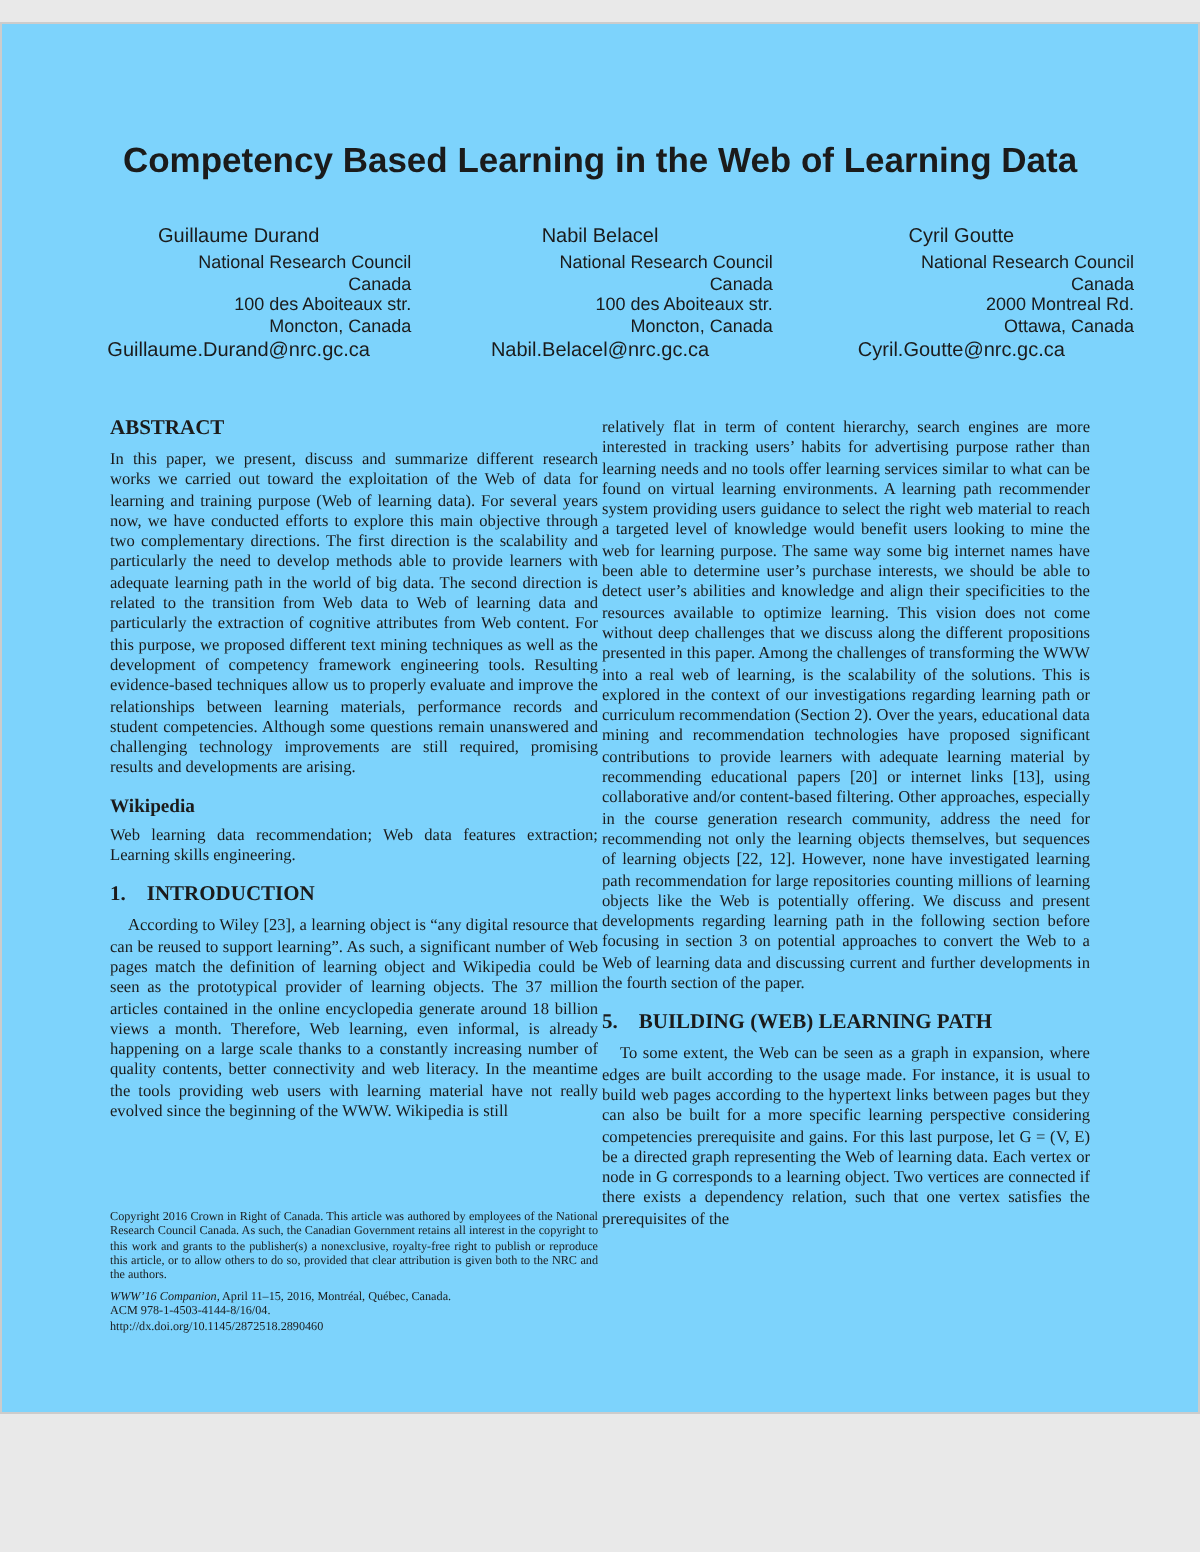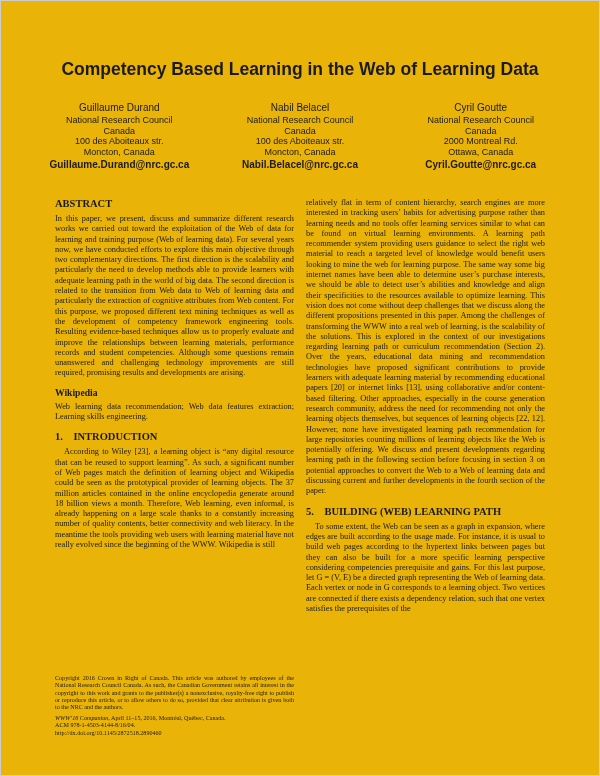--- a/index.html
+++ b/index.html
@@ -1,46 +1,46 @@
 <!DOCTYPE html>
 <html lang="en"><head>
 <meta charset="utf-8">
 <style>
   * { margin: 0; padding: 0; box-sizing: border-box; }
   html, body { background: #e9e9e9; }
   .page {
     position: relative;
-    width: 600px; height: 776px;
-    margin: 0 auto;
-    background: #eab308;
+    width: 600px; height: 696px;
+    margin: 11px auto;
+    background: #7dd3fc;
     border: 1px solid #cccccc;
     color: #1b1b1b;
     font-family: "Liberation Serif", serif;
     overflow: hidden;
   }
   .title {
     position: absolute; top: 58px; left: 30px; right: 30px;
     text-align: center;
     font-family: "Liberation Sans", sans-serif;
     font-weight: bold;
     font-size: 17.5px; line-height: 20px;
   }
   .authors {
     position: absolute; top: 101px; left: 28px; right: 28px;
     display: flex; justify-content: space-between;
     font-family: "Liberation Sans", sans-serif;
     text-align: center;
   }
   .author { flex: 1; padding: 0 4px; }
   .author-name { font-size: 10px; margin-bottom: 2px; }
-  .author-line { font-size: 9px; line-height: 10.6px; }
-  .author-email { font-size: 10px; margin-top: 2px; font-weight: bold; }
+  .author-line { font-size: 9px; line-height: 10.6px; text-align: right; }
+  .author-email { font-size: 10px; margin-top: 2px; }
   .columns {
     position: absolute; top: 197px; left: 54px; right: 54px; bottom: 38px;
-    display: flex; gap: 12px;
+    display: flex; gap: 2px;
     font-size: 8.3px; line-height: 10.3px;
     text-align: justify;
     hyphens: auto; -webkit-hyphens: auto;
   }
   .col { flex: 1; position: relative; overflow: hidden; min-width: 0; }
   .h1 {
     font-size: 10.5px; font-weight: bold;
     margin: 9px 0 4px;
     line-height: 12px;
   }

